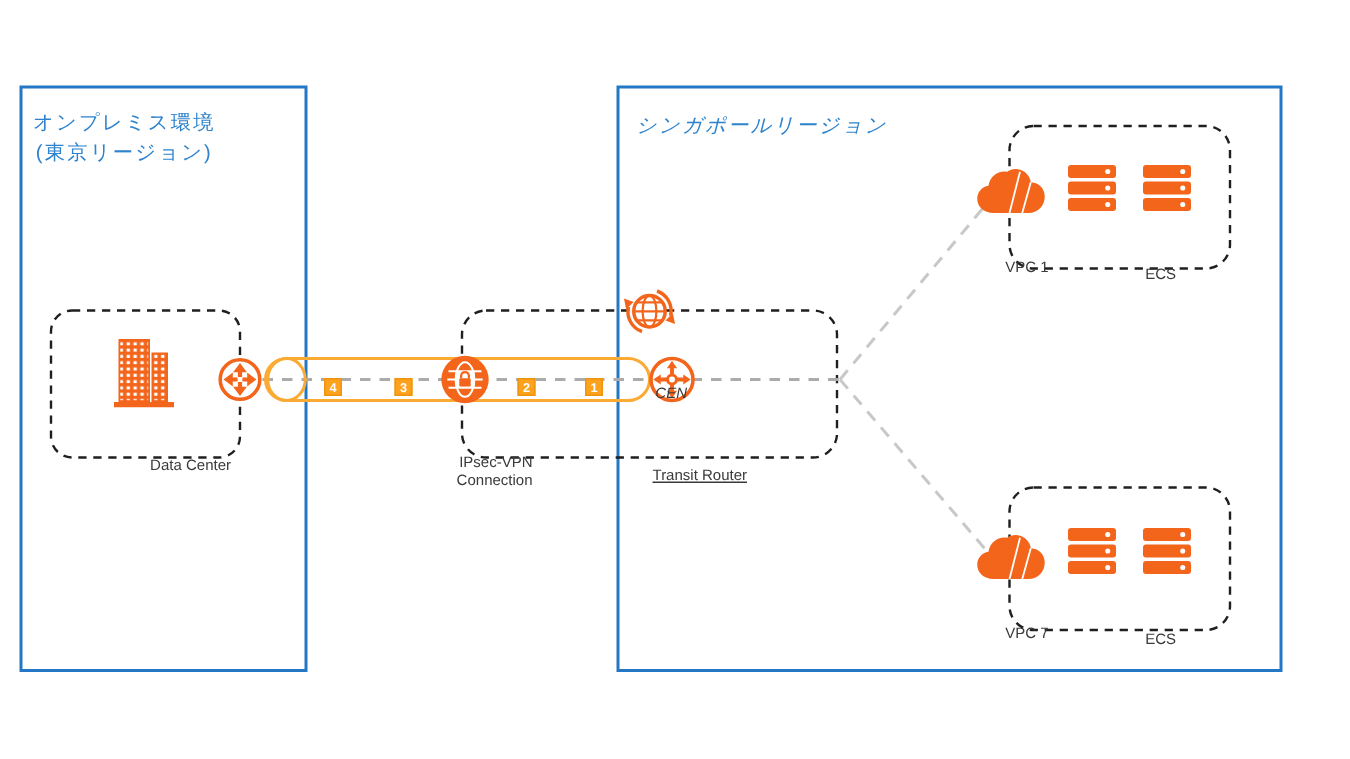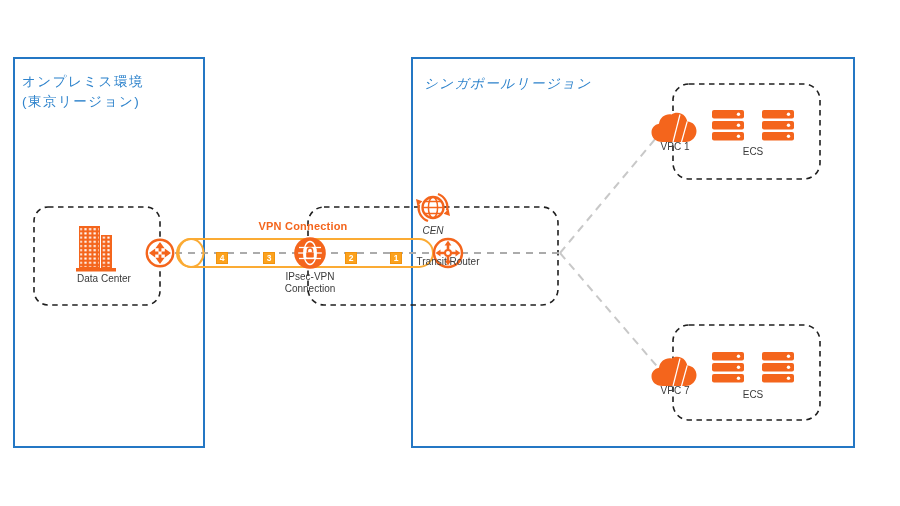--- a/index.html
+++ b/index.html
@@ -3,35 +3,35 @@
 <meta charset="utf-8">
 <style>
   html,body{margin:0;padding:0;background:#fff;}
   body{font-family:"Liberation Sans",sans-serif;}
   .canvas{position:relative;width:900px;height:506px;background:#fff;overflow:hidden;}
   .region{position:absolute;border:2px solid var(--region_border,#2477C4);box-sizing:border-box;z-index:0;}
   .region-title{position:absolute;color:var(--region_title,#2E83CC);font-size:13.5px;line-height:20px;letter-spacing:1.5px;z-index:3;white-space:nowrap;}
   #lines{position:absolute;left:0;top:0;z-index:2;}
   .icon{position:absolute;z-index:3;}
   .icon svg{display:block;}
-  .lbl{position:absolute;color:var(--label_text,#3A3A3A);font-size:10px;line-height:11.5px;text-align:center;z-index:3;}
+  .lbl{position:absolute;color:var(--label_text,#3A3A3A);font-size:10px;line-height:11.5px;text-align:right;z-index:3;margin-top:32px;}
   .vpn-title{position:absolute;color:var(--icon_orange,#F4651C);font-weight:bold;font-size:11px;text-align:center;z-index:3;letter-spacing:.2px;}
   .badge{position:absolute;width:12px;height:12px;box-sizing:border-box;background:var(--badge_bg,#FCA21D);border:1px solid var(--badge_border,#F0930F);color:#fff;font-size:8.5px;font-weight:bold;text-align:center;line-height:10px;z-index:3;}
   .o-fill{fill:var(--icon_orange,#F4651C);}
   .o-stroke{stroke:var(--icon_orange,#F4651C);}
 </style>
 </head>
 <body>
 
 <div class="canvas">
 
   <div class="region" style="left:13px;top:57px;width:192px;height:391px;"></div>
   <div class="region" style="left:411px;top:57px;width:444px;height:391px;"></div>
 
-  <div class="region-title" style="left:22px;top:72px;"><span>オンプレミス環境</span><br><span>(東京リージョン)</span></div>
+  <div class="region-title" style="left:22px;top:72px;text-align:center;"><span>オンプレミス環境</span><br><span>(東京リージョン)</span></div>
   <div class="region-title" style="left:424px;top:74px;font-style:italic;">シンガポールリージョン</div>
 
   <svg id="lines" width="900" height="506" viewBox="0 0 900 506">
     <g fill="none" stroke="var(--box_dash,#1F1F1F)" stroke-width="1.6" stroke-dasharray="5.5 4.5">
       <rect x="34" y="207" width="126" height="98" rx="14"></rect>
       <rect x="308" y="207" width="250" height="98" rx="16"></rect>
       <rect x="673" y="84" width="147" height="95" rx="16"></rect>
       <rect x="673" y="325" width="147" height="95" rx="16"></rect>
     </g>
     <line x1="162" y1="253" x2="560" y2="253" stroke="var(--line_gray,#ABABAB)" stroke-width="2" stroke-dasharray="7 6"></line>
@@ -189,24 +189,23 @@
         </g>
       <g fill="#fff">
           <circle cx="27.5" cy="4.3" r="1.7"></circle>
           <circle cx="27.5" cy="15.3" r="1.7"></circle>
           <circle cx="27.5" cy="26.3" r="1.7"></circle>
         </g>
     </svg>
   </div>
 
   <div class="lbl" style="left:54px;top:273px;width:100px;">Data Center</div>
-  <div class="vpn-title" style="left:223px;top:220px;width:160px;">VPN Connection</div>
   <div class="lbl" style="left:265px;top:271px;width:90px;"><span>IPsec-VPN</span><br><span>Connection</span></div>
   <div class="lbl" style="left:408px;top:225px;width:50px;font-style:italic;">CEN</div>
-  <div class="lbl" style="left:398px;top:256px;width:100px;">Transit Router</div>
+  <div class="lbl" style="left:398px;top:280px;width:100px;text-decoration:underline;">Transit Router</div>
   <div class="lbl" style="left:651px;top:141px;width:48px;">VPC 1</div>
   <div class="lbl" style="left:722px;top:146px;width:62px;">ECS</div>
   <div class="lbl" style="left:651px;top:385px;width:48px;">VPC 7</div>
   <div class="lbl" style="left:722px;top:389px;width:62px;">ECS</div>
 
   <div class="badge" style="left:216px;top:252px;">4</div>
   <div class="badge" style="left:263px;top:252px;">3</div>
   <div class="badge" style="left:345px;top:252px;">2</div>
   <div class="badge" style="left:390px;top:252px;">1</div>
 

